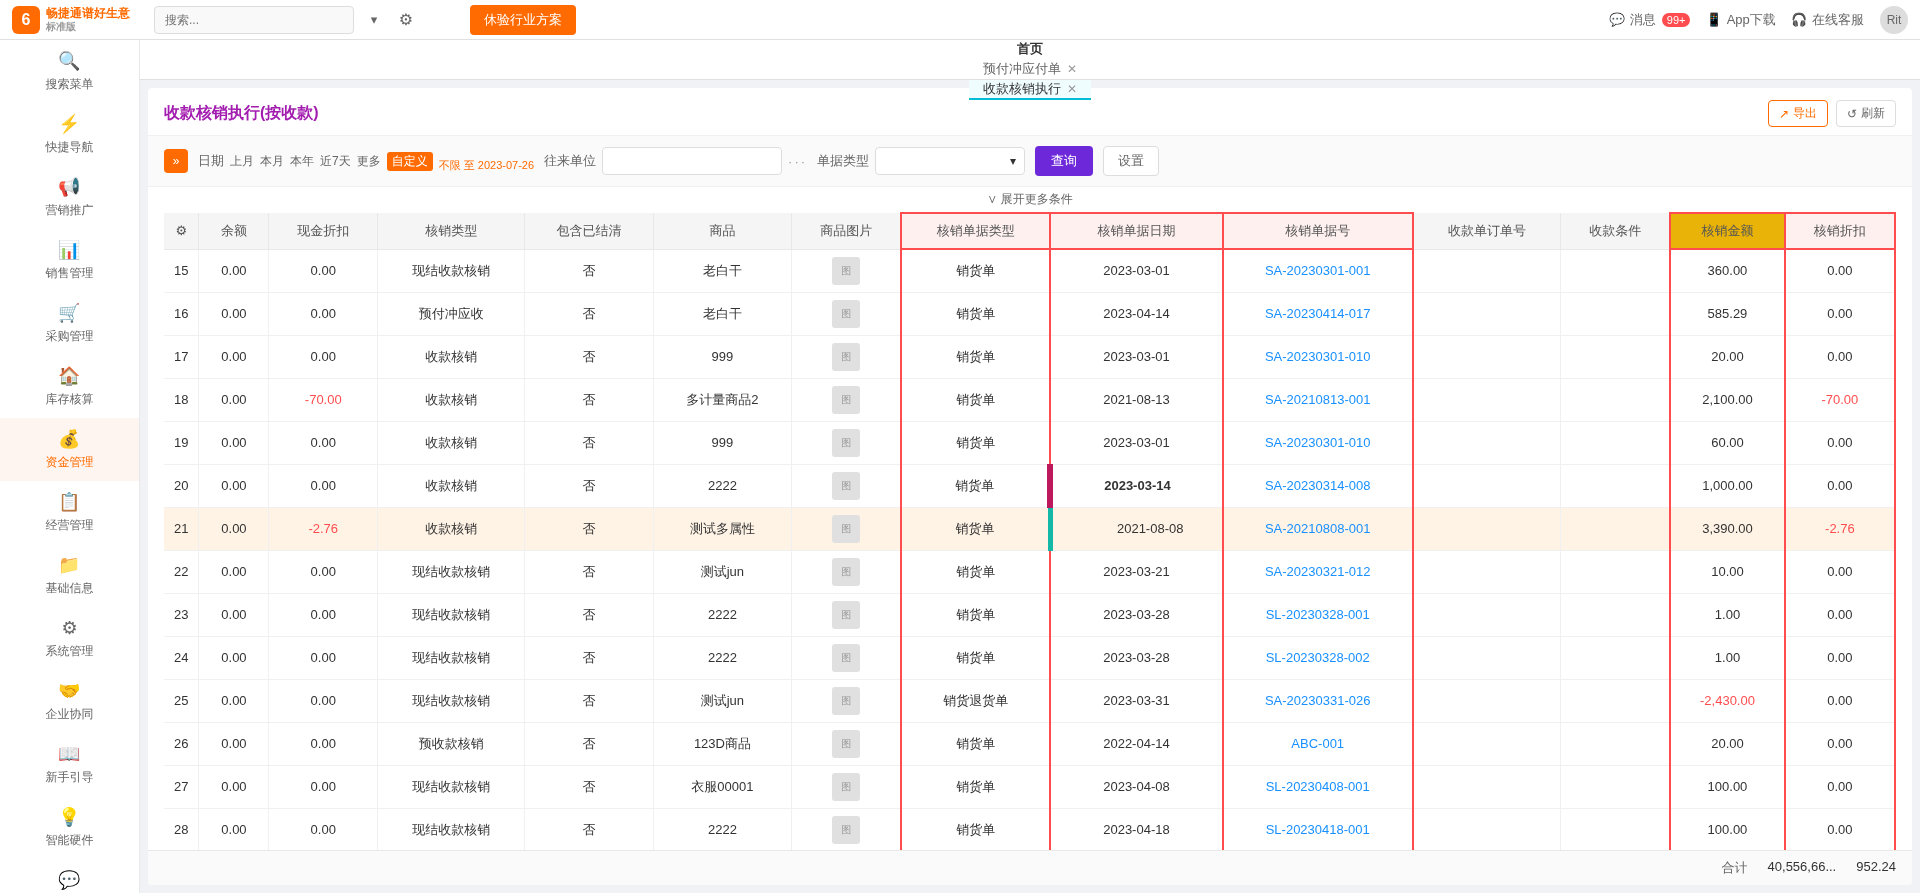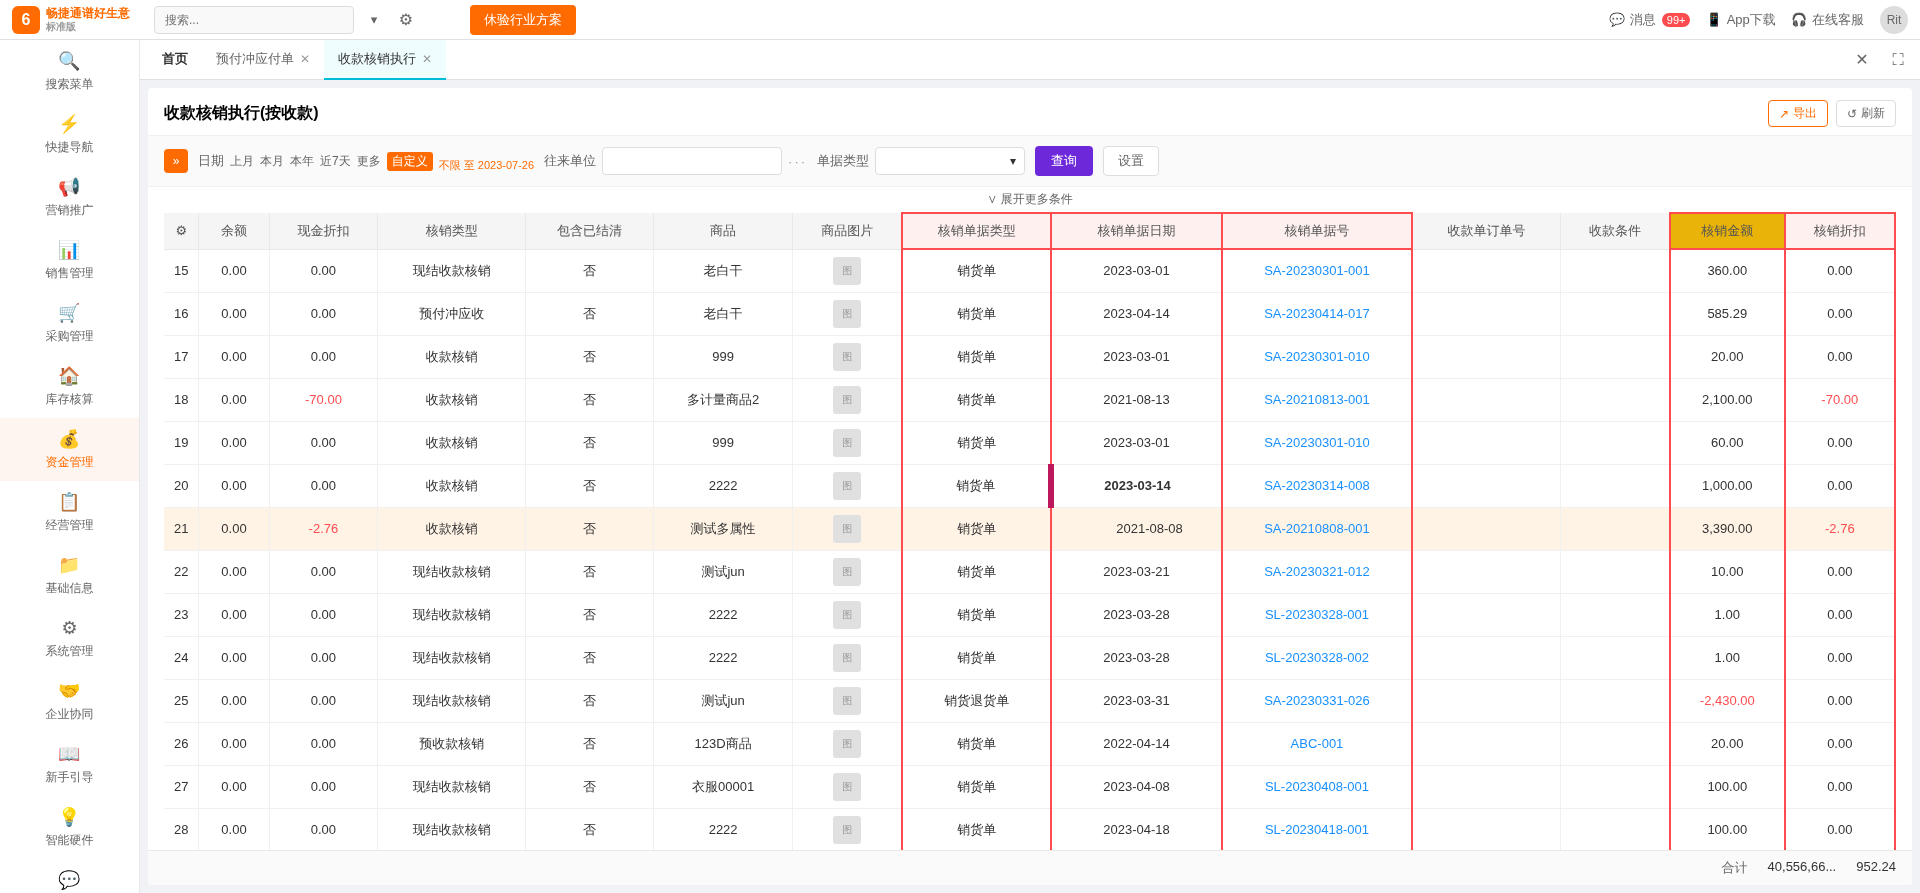--- a/index.html
+++ b/index.html
@@ -25,34 +25,34 @@
     
     .sidebar { width: 140px; background: #fff; border-right: 1px solid #e8e8e8; display: flex; flex-direction: column; }
     .sidebar-item { display: flex; flex-direction: column; align-items: center; padding: 10px 0; cursor: pointer; color: #666; font-size: 12px; gap: 4px; }
     .sidebar-item.active { color: #ff6b00; background: #fff5f0; }
     .sidebar-icon { font-size: 18px; }
 
     
     .main { flex: 1; display: flex; flex-direction: column; background: #f0f2f5; overflow: hidden; }
 
     
-    .tab-bar { display: flex; align-items: center; background: #fff; border-bottom: 1px solid #e0e0e0; height: 40px; padding: 0 8px; }
+    .tab-bar { display: flex; align-items: center; background: #fff; border-bottom: 1px solid #e0e0e0; height: 40px; padding: 0 8px; flex-direction: column; }
     .tab { display: flex; align-items: center; padding: 0 14px; height: 40px; cursor: pointer; color: #666; font-size: 13px; border-bottom: 2px solid transparent; position: relative; }
     .tab.active { color: #333; border-bottom: 2px solid #00bcd4; background: #f0fdff; }
     .tab-close { margin-left: 6px; color: #999; font-size: 12px; cursor: pointer; }
     .tab-home { color: #333; font-weight: bold; }
     .tab-bar-right { margin-left: auto; display: flex; align-items: center; gap: 8px; }
     .tab-bar-icon { cursor: pointer; color: #666; font-size: 16px; width: 28px; height: 28px; display: flex; align-items: center; justify-content: center; }
 
     
     .page-content { flex: 1; padding: 0; background: #fff; margin: 8px; border-radius: 4px; overflow: hidden; display: flex; flex-direction: column; }
 
     
     .page-header { display: flex; align-items: center; justify-content: space-between; padding: 12px 16px 8px; border-bottom: 1px solid #f0f0f0; }
-    .page-title { font-size: 16px; font-weight: bold; color: #000000; }
+    .page-title { font-size: 16px; font-weight: bold; color: #a21caf; }
     .page-actions { display: flex; gap: 8px; }
     .btn-export { display: flex; align-items: center; gap: 4px; border: 1px solid #ff6b00; color: #ff6b00; background: #fff; border-radius: 4px; padding: 4px 10px; cursor: pointer; font-size: 12px; }
     .btn-refresh { display: flex; align-items: center; gap: 4px; border: 1px solid #ddd; color: #666; background: #fff; border-radius: 4px; padding: 4px 10px; cursor: pointer; font-size: 12px; }
 
     
     .filter-bar { padding: 10px 16px; background: #fafafa; border-bottom: 1px solid #f0f0f0; display: flex; align-items: center; flex-wrap: wrap; gap: 10px; }
     .filter-arrow { width: 24px; height: 24px; background: #ff6b00; color: white; border-radius: 4px; display: flex; align-items: center; justify-content: center; cursor: pointer; font-size: 12px; }
     .filter-group { display: flex; align-items: center; gap: 6px; }
     .filter-label { color: #666; font-size: 13px; }
     .filter-date-link { color: #666; font-size: 12px; cursor: pointer; }
@@ -388,21 +388,21 @@
     <td>21</td>
     <td>0.00</td>
     <td class="td-negative">-2.76</td>
     <td>收款核销</td>
     <td>否</td>
     <td>测试多属性</td>
     <td>
       <div style="width:28px;height:28px;background:#e0e0e0;border-radius:3px;margin:0 auto;display:flex;align-items:center;justify-content:center;font-size:10px;color:#999;">图</div>
     </td>
     <td style="border-left:2px solid #ff4d4f;border-right:2px solid #ff4d4f;">销货单</td>
-    <td style="border-left:2px solid #14b8a6;border-right:2px solid #ff4d4f;padding-left:36px;">2021-08-08</td>
+    <td style="border-left:5px solid #14b8a6;border-right:2px solid #ff4d4f;padding-left:36px;">2021-08-08</td>
     <td style="border-left:2px solid #ff4d4f;border-right:2px solid #ff4d4f;"><a class="td-link">SA-20210808-001</a></td>
     <td></td>
     <td></td>
     <td class="" style="border-left:2px solid #ff4d4f;border-right:2px solid #ff4d4f;">3,390.00</td>
     <td class="td-negative" style="border-left:2px solid #ff4d4f;border-right:2px solid #ff4d4f;">-2.76</td>
   </tr>
               <tr>
     <td>22</td>
     <td>0.00</td>
     <td class="">0.00</td>

